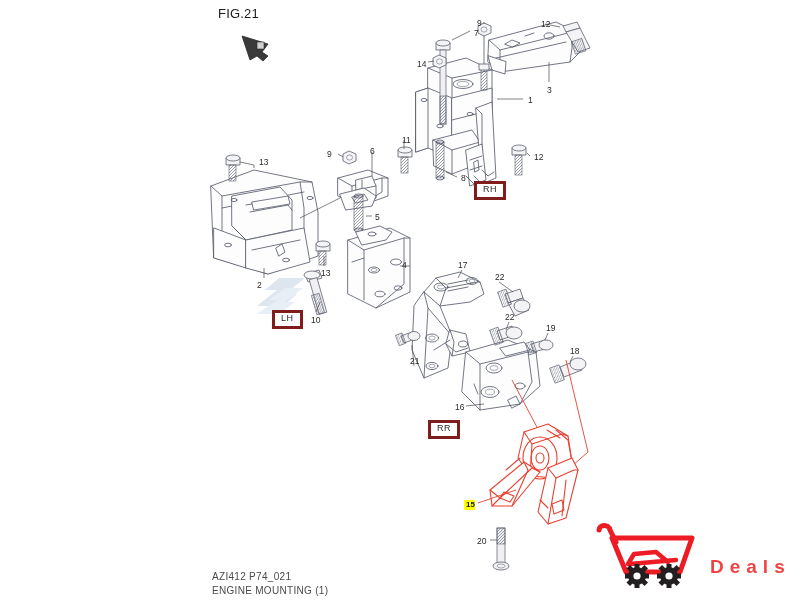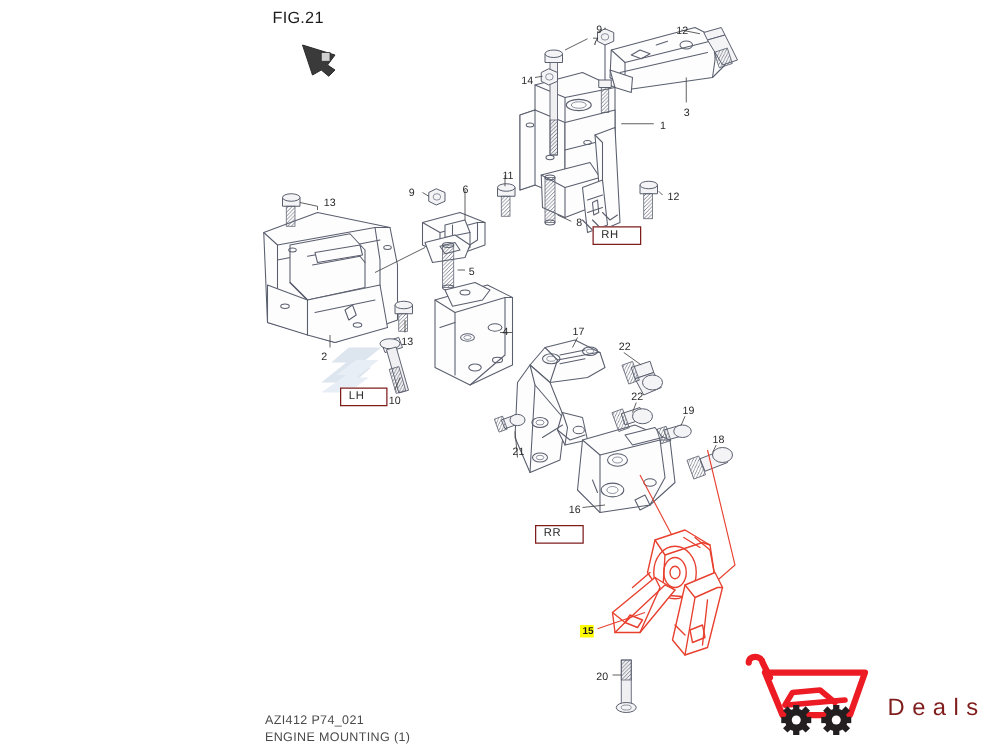--- a/index.html
+++ b/index.html
@@ -25,23 +25,23 @@
     font-family:"Liberation Sans", sans-serif;
     line-height:1;white-space:nowrap;
   }
   .num.hl{
     background:#ffff00;color:#1a1a1a;font-weight:bold;
     padding:1px 0 1px 2px;font-size:8px;
   }
 
   
   .sidebox{
-    border:1px solid #7f1d1d;
+    border:3px solid #7f1d1d;
     font-size:9px;color:#2a2a2a;
-    padding:1px 17px 2px 6px;
+    padding:1px 6px 2px 6px;
     line-height:1.1;
     background:#fff;
     letter-spacing:.5px;
   }
 
   
   .wm{
     left:255px;top:272px;
     width:340px;height:70px;
     pointer-events:none;
@@ -65,21 +65,21 @@
   
   .logo{left:596px;top:516px;width:200px;height:80px;}
   .logo-mech{
     position:absolute;left:112px;top:8px;
     font-size:29px;font-weight:bold;color:#e8232a;
     letter-spacing:-0.5px;line-height:1;
     font-family:"Liberation Sans", sans-serif;
   }
   .logo-deals{
     position:absolute;left:114px;top:41px;
-    font-size:19px;font-weight:normal;color:#7f1d1d;
+    font-size:19px;font-weight:bold;color:#ef4444;
     letter-spacing:6px;line-height:1;
     font-family:"Liberation Sans", sans-serif;
   }
 </style>
 </head>
 <body>
 
 <div id="sheet">
 
   <svg id="art" width="800" height="600" viewBox="0 0 800 600" style="position:absolute;left:0;top:0;">

